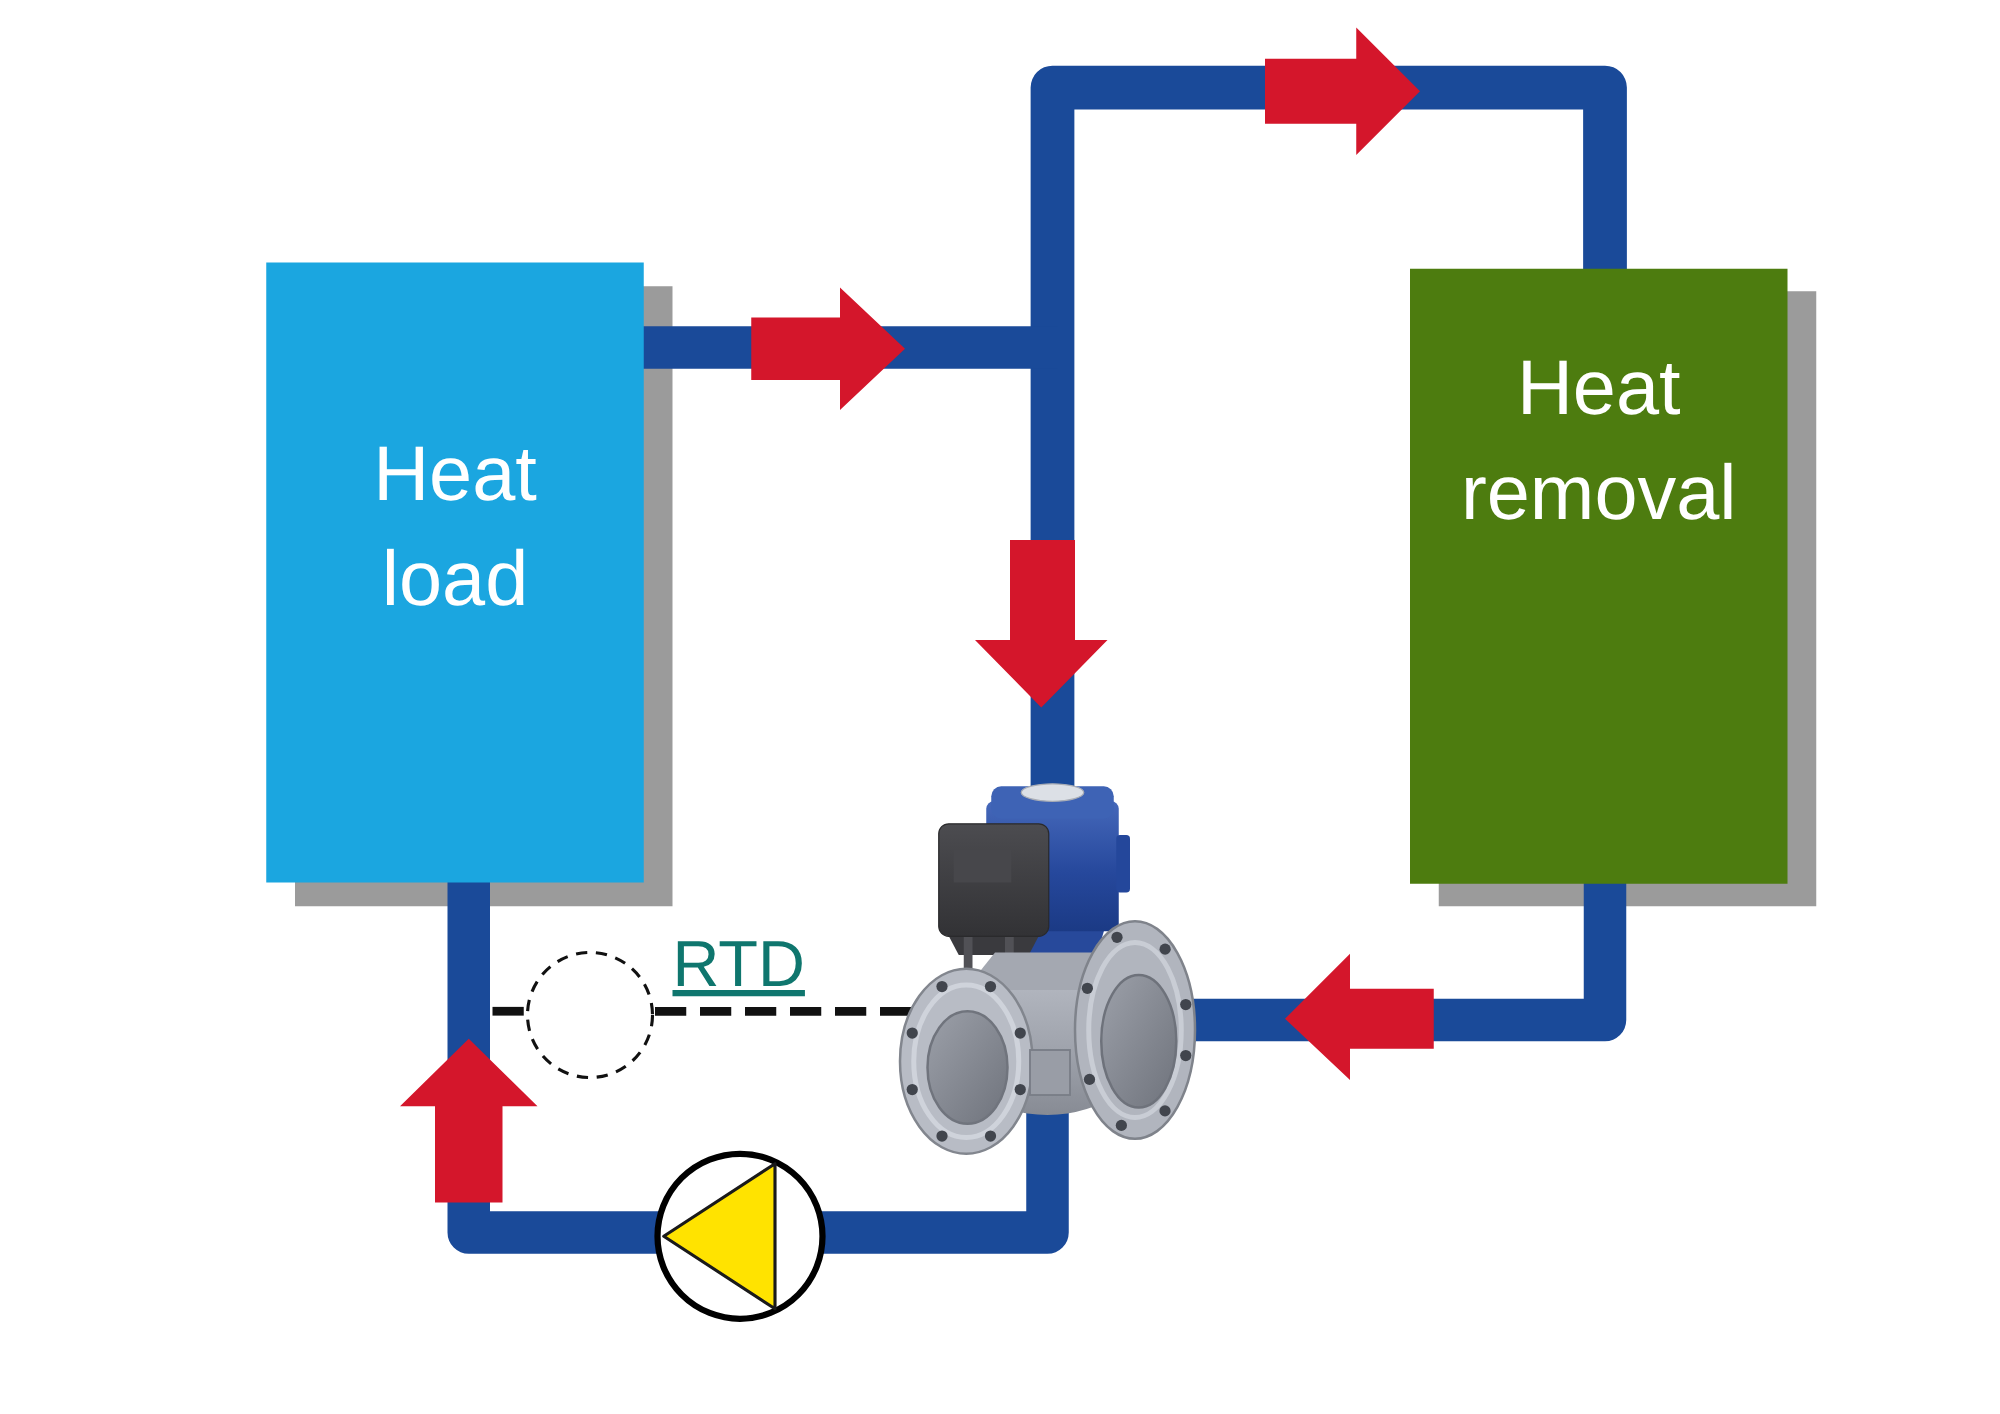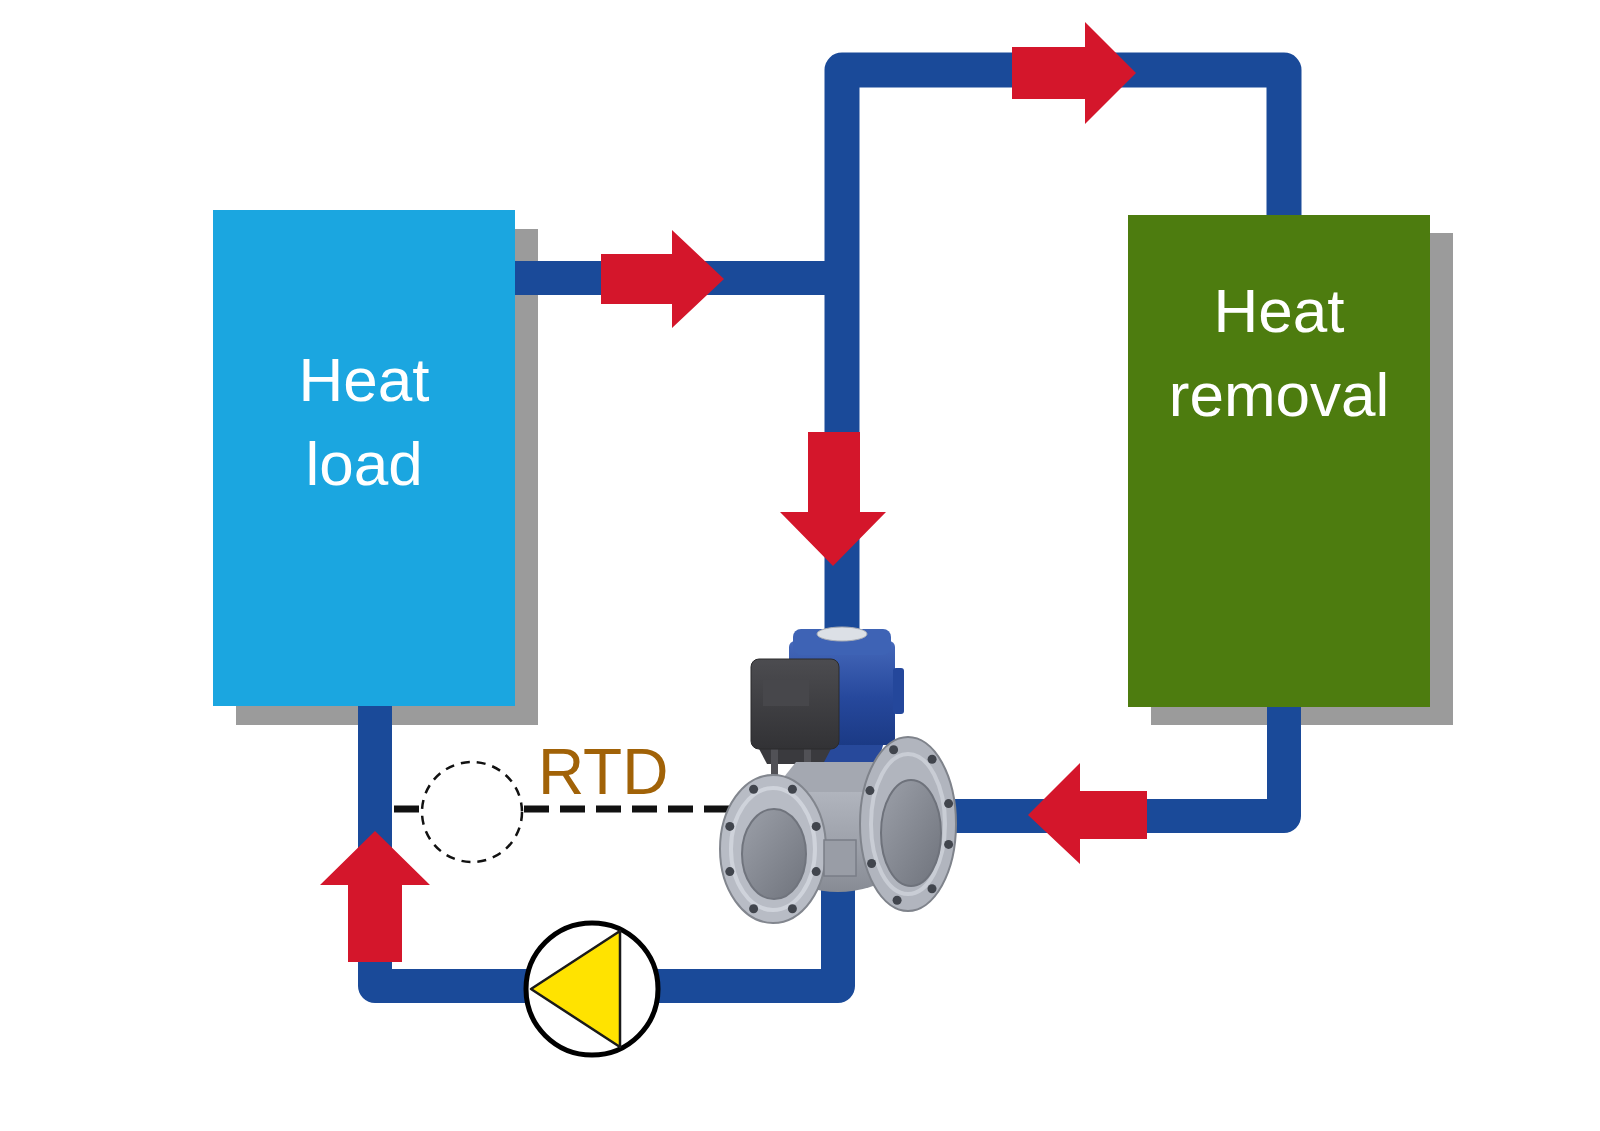--- a/index.html
+++ b/index.html
@@ -11,22 +11,23 @@
   #diagram-svg{position:absolute;left:0;top:0;z-index:2;}
   .proc-box{
     position:absolute;z-index:3;display:flex;justify-content:center;
     box-sizing:border-box;
   }
   .proc-box .box-label{
     width:min-content;text-align:center;color:#ffffff;
     font-size:62px;line-height:84px;font-weight:400;letter-spacing:0px;
   }
   .float-label{
-    position:absolute;z-index:4;color:#a16207;font-size:64px;line-height:64px;
+    position:absolute;z-index:4;color:#0f766e;font-size:52px;line-height:64px;
     white-space:nowrap;
+    text-decoration:underline;
   }
 </style>
 </head>
 <body>
 
 <div id="stage">
 
   <div class="shadow" style="left: 236px; top: 229px; width: 302px; height: 496px; background-color: rgb(155, 155, 155);"></div>
   <div class="shadow" style="left: 1151px; top: 233px; width: 302px; height: 492px; background-color: rgb(155, 155, 155);"></div>
 

